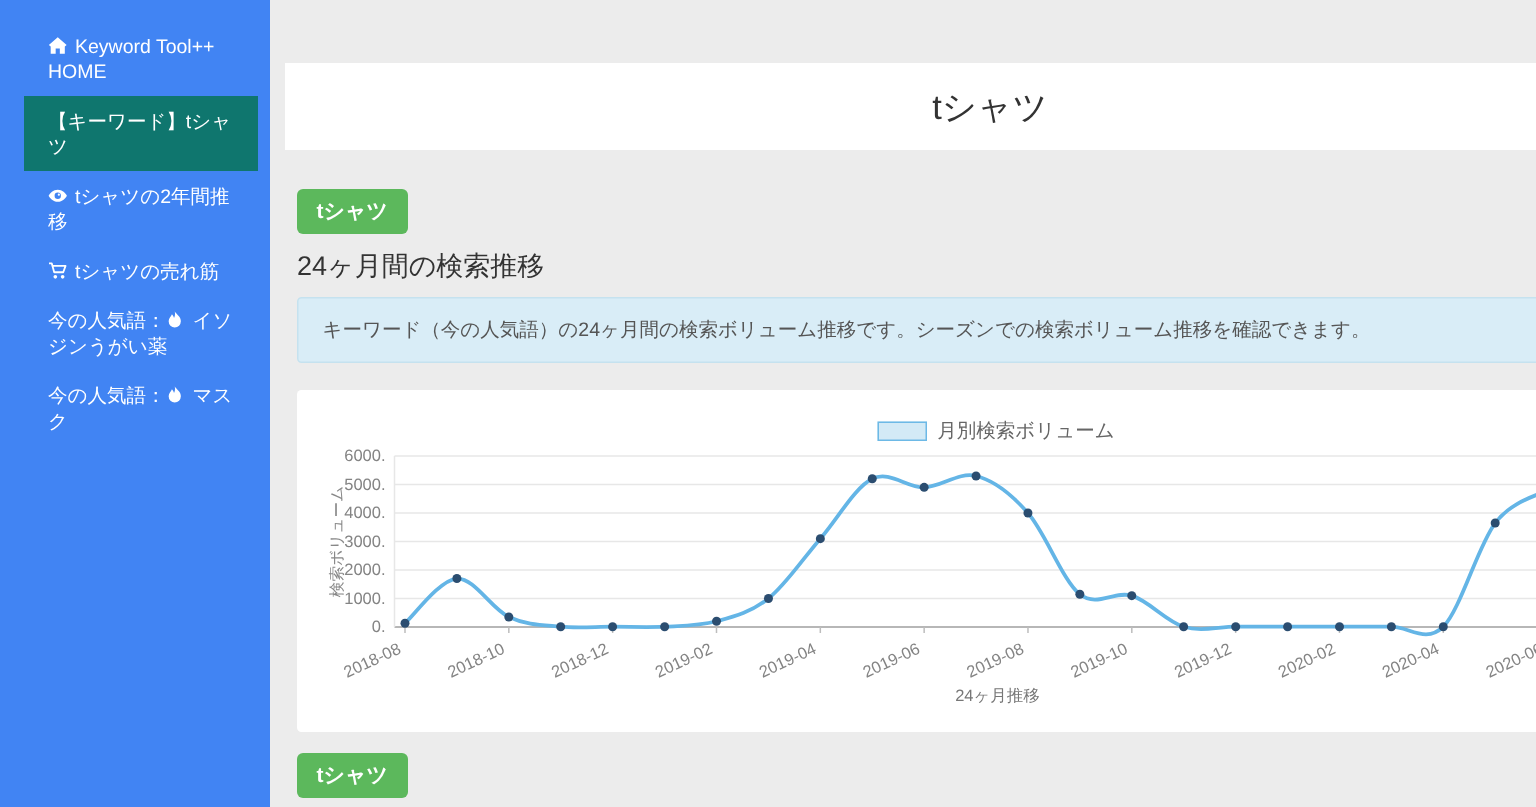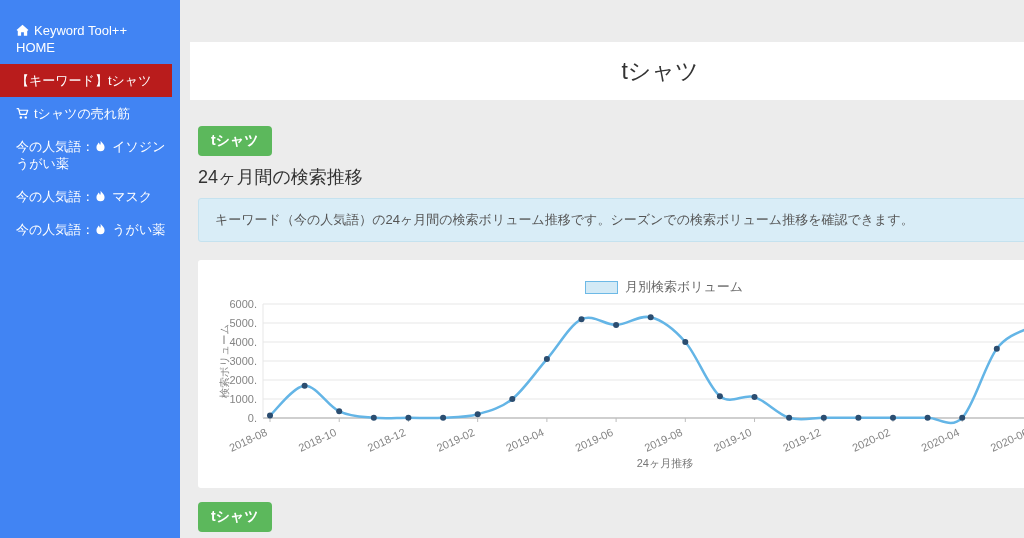--- a/index.html
+++ b/index.html
@@ -2,22 +2,22 @@
 <html><head>
 <meta charset="utf-8">
 <style>
   * { margin:0; padding:0; box-sizing:border-box; }
   html,body { width:1024px; height:538px; overflow:hidden; }
   body { font-family:"Liberation Sans","DejaVu Sans",sans-serif; background:#ececec; position:relative; }
   #page { position:absolute; inset:0; width:1024px; height:538px; overflow:hidden; }
 
   
   .sidebar { position:absolute; left:0; top:0; width:180px; height:538px; background:#4184f3; padding-top:14px; z-index:2; }
-  .side-item { display:block; color:#fff; font-size:13px; line-height:17px; padding:8px 14px 8px 16px; cursor:pointer; }
-  .side-item.active { background:#b91c1c; margin-right:8px; padding-right:6px; }
+  .side-item { display:block; color:#fff; font-size:13px; line-height:17px; padding:8px 14px 8px 16px; cursor:pointer;margin-left:16px; }
+  .side-item.active { background:#0f766e; margin-right:8px; padding-right:6px; }
   .side-item .ico { display:inline-block; width:13px; height:13px; vertical-align:-2px; margin-right:5px; }
   .side-item .ico svg { display:block; width:13px; height:13px; }
 
   
   .main { position:absolute; left:190px; top:0; width:940px; }
   .title-card { margin-top:42px; height:58px; background:#fff; display:flex; align-items:center; justify-content:center; }
   .title-card h1 { font-size:23px; font-weight:400; color:#333; }
   .badge { display:inline-block; background:#5cb85c; color:#fff; font-size:14px; font-weight:bold; padding:6px 13px; border-radius:4px; cursor:pointer; }
   .badge-row1 { margin-top:26px; margin-left:8px; }
   .section-heading { margin-top:9px; margin-left:8px; font-size:18px; font-weight:500; color:#333; line-height:25px; }
@@ -44,46 +44,48 @@
             <path d="M8 1 L15.3 7.4 L13.8 8.6 L13.8 14.5 L9.7 14.5 L9.7 10.2 L6.3 10.2 L6.3 14.5 L2.2 14.5 L2.2 8.6 L0.7 7.4 Z" fill="#fff"></path>
           </svg>
       </span><span>Keyword Tool++ HOME</span>
     </a>
     <a class="side-item active">
       <span>【キーワード】tシャツ</span>
     </a>
     <a class="side-item">
       <span class="ico">
         <svg viewBox="0 0 16 16">
+            <path d="M8 3 C4.2 3 1.6 5.8 0.5 8 C1.6 10.2 4.2 13 8 13 C11.8 13 14.4 10.2 15.5 8 C14.4 5.8 11.8 3 8 3 Z" fill="#fff"></path>
+            <circle cx="8" cy="8" r="2.6" fill="#4184f3"></circle>
+            <circle cx="8.9" cy="7.1" r="0.9" fill="#fff"></circle>
+          </svg>
+      </span><span>tシャツの2年間推移</span>
+    </a>
+    <a class="side-item">
+      <span class="ico">
+        <svg viewBox="0 0 16 16">
             <path d="M0.8 2 h2.3 l2 7.2 h7.4 l1.9 -5.2 H4.3" stroke="#fff" stroke-width="1.5" fill="none" stroke-linejoin="round"></path>
             <circle cx="6" cy="13" r="1.5" fill="#fff"></circle>
             <circle cx="12" cy="13" r="1.5" fill="#fff"></circle>
           </svg>
       </span><span>tシャツの売れ筋</span>
     </a>
     <a class="side-item">
       <span>今の人気語：</span><span class="ico">
         <svg viewBox="0 0 16 16">
             <path d="M8 0.8 c1.9 2.9 5 4.1 5 8.1 a5 5 0 0 1 -10 0 c0 -2.6 1.9 -3.9 2.7 -5.8 c0.9 1 1.4 1.9 1.7 3.1 c0.9 -1.6 1 -3.4 0.6 -5.4 z" fill="#fff"></path>
           </svg>
       </span><span>イソジンうがい薬</span>
     </a>
     <a class="side-item">
       <span>今の人気語：</span><span class="ico">
         <svg viewBox="0 0 16 16">
             <path d="M8 0.8 c1.9 2.9 5 4.1 5 8.1 a5 5 0 0 1 -10 0 c0 -2.6 1.9 -3.9 2.7 -5.8 c0.9 1 1.4 1.9 1.7 3.1 c0.9 -1.6 1 -3.4 0.6 -5.4 z" fill="#fff"></path>
           </svg>
       </span><span>マスク</span>
-    </a>
-    <a class="side-item">
-      <span>今の人気語：</span><span class="ico">
-        <svg viewBox="0 0 16 16">
-            <path d="M8 0.8 c1.9 2.9 5 4.1 5 8.1 a5 5 0 0 1 -10 0 c0 -2.6 1.9 -3.9 2.7 -5.8 c0.9 1 1.4 1.9 1.7 3.1 c0.9 -1.6 1 -3.4 0.6 -5.4 z" fill="#fff"></path>
-          </svg>
-      </span><span>うがい薬</span>
     </a>
   </nav>
 
   <main class="main">
 
     <div class="title-card">
       <h1>tシャツ</h1>
     </div>
 
     <div class="badge-row1">

